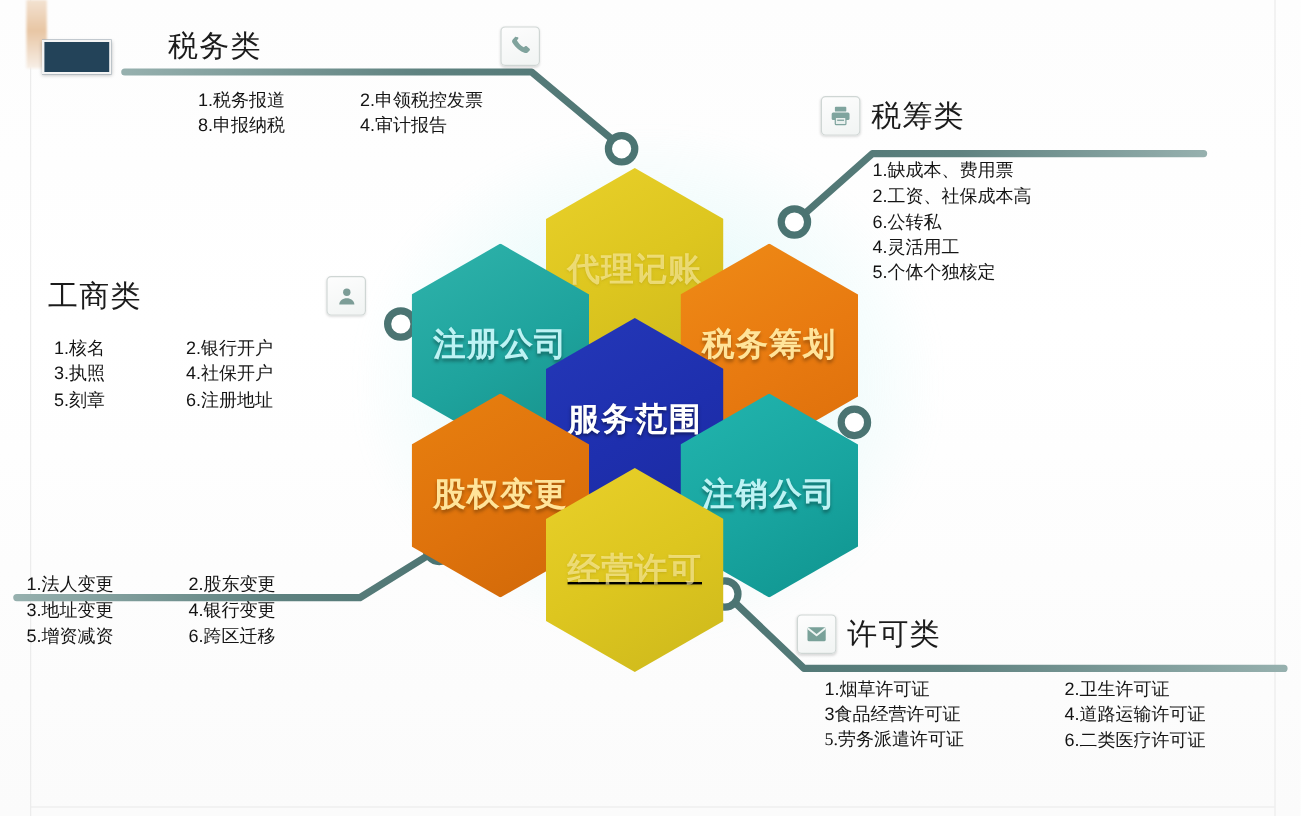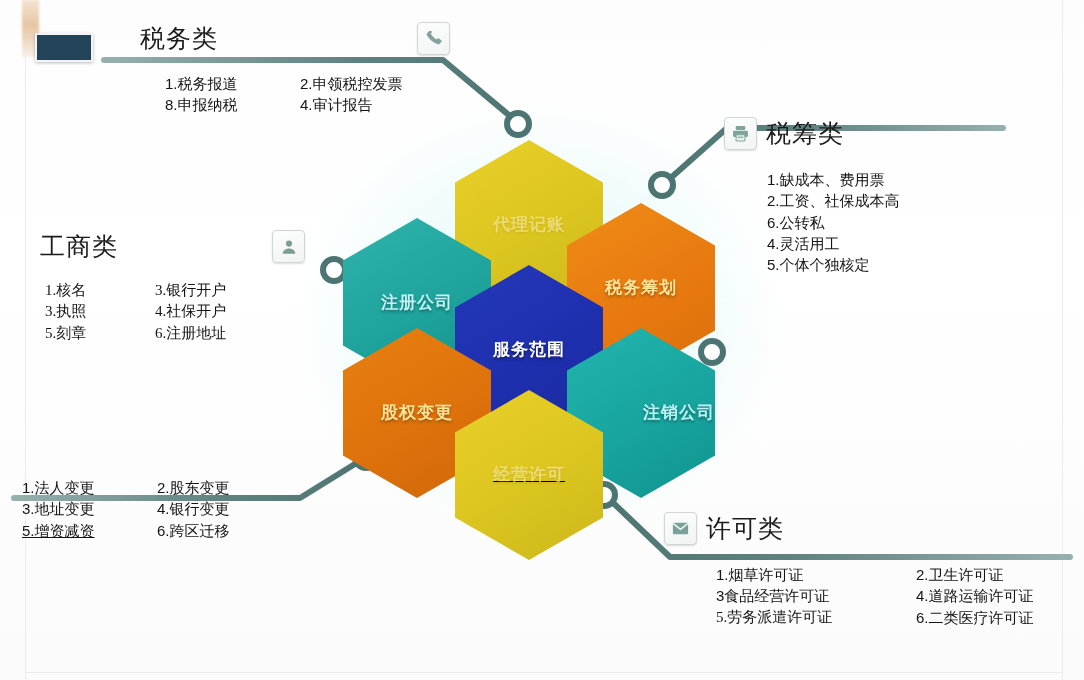--- a/index.html
+++ b/index.html
@@ -31,33 +31,33 @@
      filter:blur(6px);}
 
   
   .hex{
     position:absolute;width:148px;height:170px;
     clip-path:polygon(50% 0%,100% 25%,100% 75%,50% 100%,0% 75%,0% 25%);
     display:flex;align-items:center;justify-content:center;
     box-shadow:0 0 14px rgba(0,0,0,.10);
   }
   .hex .lbl{
-    font-size:17px;font-weight:700;letter-spacing:1px;
+    font-size:27px;font-weight:700;letter-spacing:1px;
     text-align:center;line-height:1.1;white-space:nowrap;
   }
   .hex-center .lbl{color:#ffffff;text-shadow:0 2px 3px rgba(0,0,0,.45);}
   .lbl-cyan{color:#bdf3f4;text-shadow:0 2px 3px rgba(0,0,0,.35);}
   .lbl-gold{color:#ffe49a;text-shadow:0 2px 3px rgba(0,0,0,.30);}
   .lbl-faint{color:rgba(255,240,170,.62);text-shadow:0 1px 2px rgba(160,140,20,.35);}
 
   .hx-teal  {background:linear-gradient(150deg,#2fb3ab 0%,#1ea39d 55%,#169089 100%);}
   .hx-yellow{background:linear-gradient(150deg,#e9d02a 0%,#ddc61f 50%,#cdb81c 100%);}
   .hx-orange{background:linear-gradient(150deg,#ef8b16 0%,#e87a10 55%,#dd6f0b 100%);}
   .hx-blue  {background:linear-gradient(150deg,#2438b8 0%,#1e2fae 55%,#1b2aa0 100%);}
-  .hx-teal2 {background:linear-gradient(150deg,#22b5ae 0%,#18a49f 55%,#0f948f 100%);justify-content:flex-end;}
+  .hx-teal2 {background:linear-gradient(150deg,#22b5ae 0%,#18a49f 55%,#0f948f 100%);}
   .hx-orange2{background:linear-gradient(150deg,#e8800f 0%,#de720c 55%,#d06808 100%);}
 
   
   #wires{position:absolute;left:0;top:0;width:1084px;height:680px;}
 
   
   .cat{position:absolute;}
   .cat-head{display:flex;align-items:center;gap:9px;}
   .cat-title{font-size:25px;font-weight:400;color:#1b1b1b;letter-spacing:1px;
       font-family:"Liberation Sans","DejaVu Sans",sans-serif;}
@@ -123,21 +123,21 @@
       <circle cx="366" cy="457" r="11" fill="#ffffff" stroke="#4b7472" stroke-width="6"></circle>
       <circle cx="662" cy="185" r="11" fill="#ffffff" stroke="#4b7472" stroke-width="6"></circle>
       <circle cx="712" cy="352" r="11" fill="#ffffff" stroke="#4b7472" stroke-width="6"></circle>
       <circle cx="604" cy="495" r="11" fill="#ffffff" stroke="#4b7472" stroke-width="6"></circle>
     </g>
   </svg>
 
   <div class="hex hx-yellow" style="left:455px;top:140px;">
     <span class="lbl lbl-faint">代理记账</span>
   </div>
-  <div class="hex hx-teal" style="left:343px;top:218px;">
+  <div class="hex hx-teal" style="left:343px;top:203px;">
     <span class="lbl lbl-cyan">注册公司</span>
   </div>
   <div class="hex hx-orange" style="left:567px;top:203px;">
     <span class="lbl lbl-gold">税务筹划</span>
   </div>
   <div class="hex hx-blue hex-center" style="left:455px;top:265px;">
     <span class="lbl">服务范围</span>
   </div>
   <div class="hex hx-orange2" style="left:343px;top:328px;">
     <span class="lbl lbl-gold">股权变更</span>
@@ -173,24 +173,24 @@
   <div class="cat" style="left:40px;top:230px;width:265px;">
     <div class="cat-head head-right">
       <span class="cat-title">工商类</span>
       <span class="cat-icon">
         <svg width="18" height="18" viewBox="0 0 24 24">
             <circle cx="12" cy="7.4" r="4.1" fill="#7d9d97"></circle>
             <path fill="#7d9d97" d="M3.6 21c0-4.2 3.8-7 8.4-7s8.4 2.8 8.4 7z"></path>
           </svg>
       </span>
     </div>
-    <div class="cat-list" style="margin-top:17px;margin-left:5px;font-family:Liberation Serif, serif;">
+    <div class="cat-list" style="margin-top:17px;margin-left:5px;">
       <div class="row">
         <span class="c1" style="width:110px;">1.核名</span>
-        <span class="c2">3.银行开户</span>
+        <span class="c2">2.银行开户</span>
       </div>
       <div class="row">
         <span class="c1" style="width:110px;">3.执照</span>
         <span class="c2">4.社保开户</span>
       </div>
       <div class="row">
         <span class="c1" style="width:110px;">5.刻章</span>
         <span class="c2">6.注册地址</span>
       </div>
     </div>
@@ -200,27 +200,27 @@
     <div class="cat-list" style="margin-top:17px;margin-left:-18px;">
       <div class="row">
         <span class="c1" style="width:135px;">1.法人变更</span>
         <span class="c2">2.股东变更</span>
       </div>
       <div class="row">
         <span class="c1" style="width:135px;">3.地址变更</span>
         <span class="c2">4.银行变更</span>
       </div>
       <div class="row">
-        <span class="c1" style="width:135px;text-decoration:underline;">5.增资减资</span>
+        <span class="c1" style="width:135px;">5.增资减资</span>
         <span class="c2">6.跨区迁移</span>
       </div>
     </div>
   </div>
 
-  <div class="cat" style="left:724px;top:80px;width:340px;margin-top:37px;">
+  <div class="cat" style="left:684px;top:80px;width:340px;">
     <div class="cat-head">
       <span class="cat-icon">
         <svg width="19" height="19" viewBox="0 0 24 24">
           <rect x="6" y="2.6" width="12" height="5" rx="1" fill="#7fa49e"></rect>
           <rect x="2.6" y="8.4" width="18.8" height="8" rx="1.6" fill="#7fa49e"></rect>
           <rect x="6.4" y="13.6" width="11.2" height="7.8" rx="1" fill="#e9f0ee" stroke="#7fa49e" stroke-width="1.3"></rect>
           <rect x="8.4" y="16" width="7.2" height="1.4" fill="#7fa49e"></rect>
         </svg>
       </span>
       <span class="cat-title">税筹类</span>
@@ -238,21 +238,21 @@
   <div class="cat" style="left:664px;top:512px;width:400px;">
     <div class="cat-head">
       <span class="cat-icon">
         <svg width="19" height="19" viewBox="0 0 24 24">
           <rect x="2.4" y="4.6" width="19.2" height="14.8" rx="1.6" fill="#79a199"></rect>
           <path d="M3.4 6.2 12 13.2l8.6-7" fill="none" stroke="#eef4f2" stroke-width="2.1" stroke-linecap="round" stroke-linejoin="round"></path>
         </svg>
       </span>
       <span class="cat-title">许可类</span>
     </div>
-    <div class="cat-list" style="margin-top:19px;margin-left:52px;">
+    <div class="cat-list" style="margin-top:19px;margin-left:23px;">
       <div class="row">
         <span class="c1" style="width:200px;">1.烟草许可证</span>
         <span class="c2">2.卫生许可证</span>
       </div>
       <div class="row">
         <span class="c1" style="width:200px;">3食品经营许可证</span>
         <span class="c2">4.道路运输许可证</span>
       </div>
       <div class="row">
         <span class="c1" style="width:200px;font-family:Liberation Serif, serif;">5.劳务派遣许可证</span>

